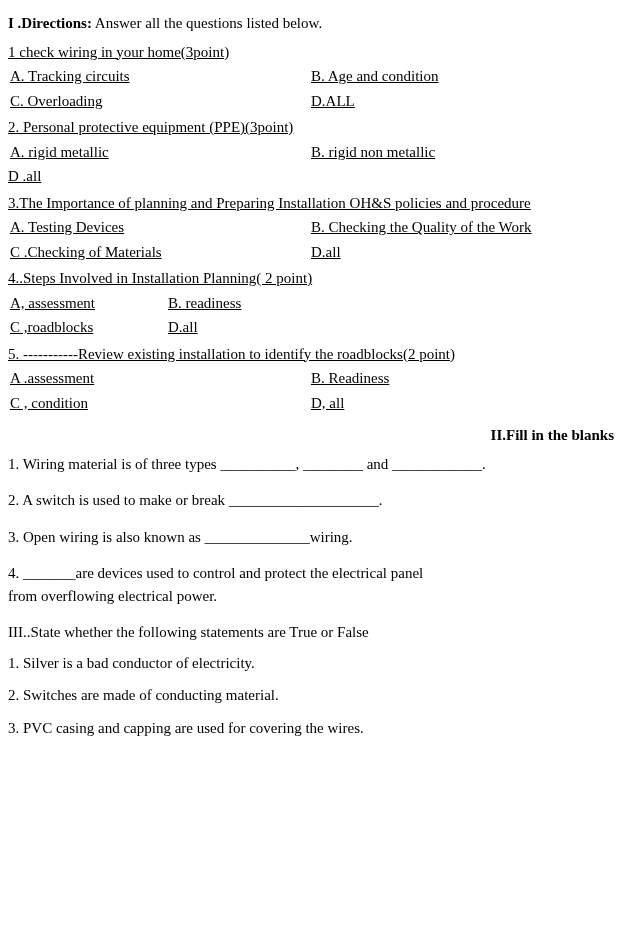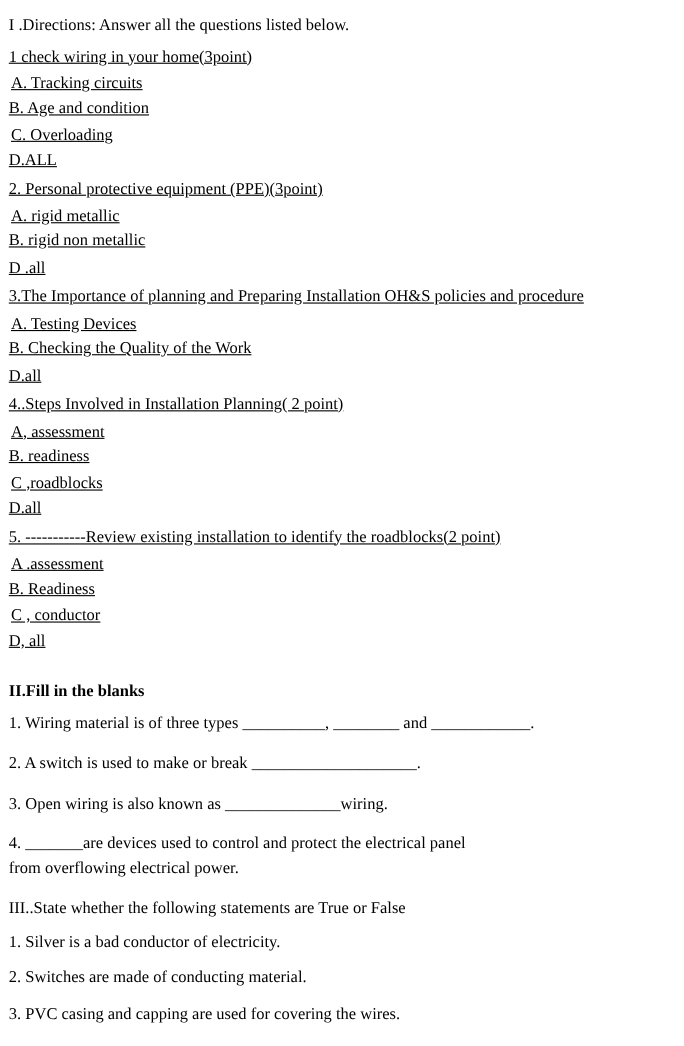--- a/index.html
+++ b/index.html
@@ -22,43 +22,44 @@
     }
     .question-block {
       margin-bottom: 4px;
       text-decoration: underline;
     }
     .question-line {
       margin-bottom: 2px;
     }
     .options-row {
       display: flex;
-      flex-direction: column;
+      flex-direction: row;
       margin-bottom: 2px;
     }
     .option-left {
       width: 50%;
       padding-left: 2px;
     }
     .option-right {
       width: 50%;
     }
     .section-title {
       font-weight: bold;
-      margin-top: 24px;
+      margin-top: 10px;
       margin-bottom: 6px;
+      text-align: right;
     }
     .fill-blank-item {
       margin-bottom: 14px;
     }
     .true-false-item {
       margin-bottom: 10px;
     }
     .bold {
-      font-weight: normal;
+      font-weight: bold;
     }
     .underline-blank {
     }
   </style>
 </head>
 <body>
 
 <div class="directions-line">
   <span class="bold">I .Directions:</span><span>  Answer all the questions listed below.</span>
 </div>
@@ -92,20 +93,21 @@
 
 <div class="question-block">
   <div class="question-line">
     <span>3.The Importance of planning and Preparing Installation OH&amp;S policies and procedure</span>
   </div>
   <div class="options-row">
     <div class="option-left">A.  Testing Devices</div>
     <div class="option-right">B. Checking the Quality of the Work</div>
   </div>
   <div class="options-row">
+    <div class="option-left">C .Checking of Materials</div>
     <div class="option-right">D.all</div>
   </div>
 </div>
 
 <div class="question-block">
   <div class="question-line">
     <span>4..Steps Involved in Installation Planning( 2 point)</span>
   </div>
   <div class="options-row">
     <div style="width:160px; padding-left:2px;">A, assessment</div>
@@ -119,21 +121,21 @@
 
 <div class="question-block">
   <div class="question-line">
     <span>5.   -----------Review existing installation to identify the roadblocks(2 point)</span>
   </div>
   <div class="options-row">
     <div class="option-left">A .assessment</div>
     <div class="option-right">B. Readiness</div>
   </div>
   <div class="options-row">
-    <div class="option-left">C ,    conductor</div>
+    <div class="option-left">C ,    condition</div>
     <div class="option-right">D, all</div>
   </div>
 </div>
 
 <div class="section-title">
   <span>II.Fill in the blanks</span>
 </div>
 
 <div class="fill-blank-item">
   <span>1. Wiring material is of three types </span><span class="underline-blank">__________</span><span>, </span><span class="underline-blank">________</span><span> and </span><span class="underline-blank">____________</span><span>.</span>

